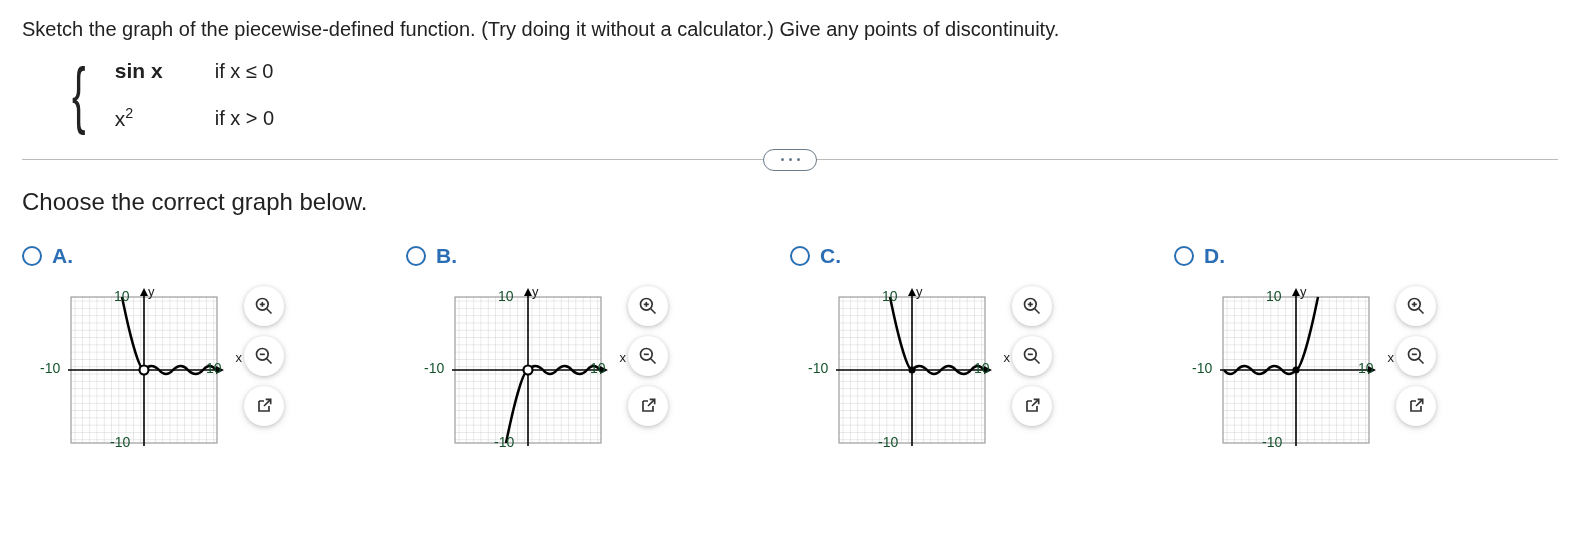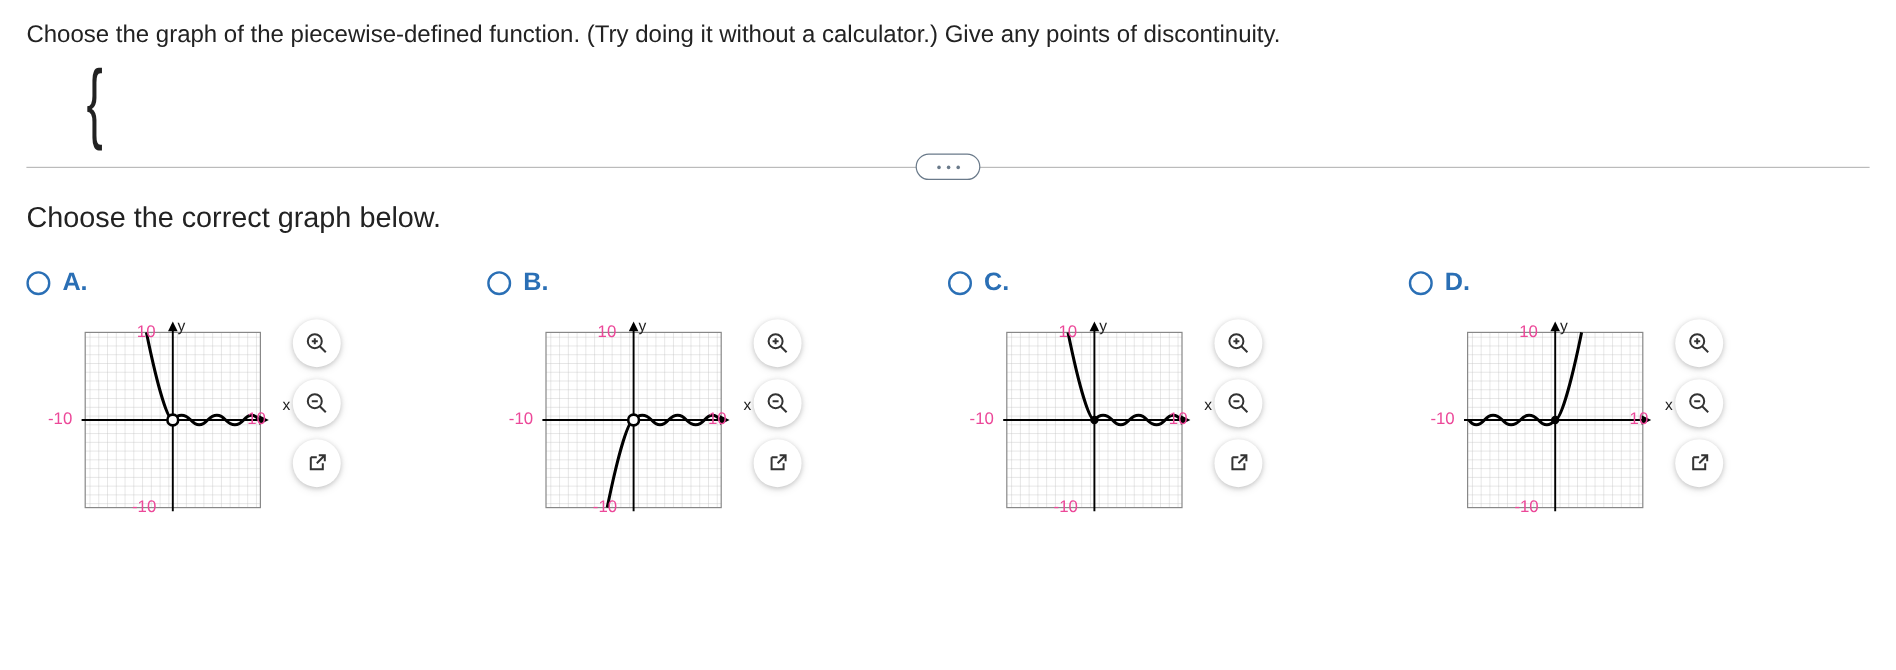--- a/index.html
+++ b/index.html
@@ -67,44 +67,56 @@
     .option-letter { color: #2a6fb5; font-weight: bold; font-size: 21px; }
     .option-body { display: flex; align-items: flex-start; gap: 16px; padding-left: 38px; }
 
     .graph-wrap { position: relative; width: 168px; height: 168px; }
     .axis-label-y {
       position: absolute; left: 88px; top: -2px; font-size: 13px;
     }
     .axis-label-x {
       position: absolute; right: -14px; top: 64px; font-size: 13px;
     }
-    .num { position: absolute; font-size: 14px; color: #ec4899; }
+    .num { position: absolute; font-size: 14px; color: #14532d; }
     .n-top { left: 54px; top: 2px; }
     .n-bot { left: 50px; top: 148px; }
     .n-left { left: -20px; top: 74px; }
     .n-right { left: 146px; top: 74px; }
     svg.plot { display: block; }
 
     .zoom-col { display: flex; flex-direction: column; gap: 10px; }
     .tool-btn {
       width: 40px; height: 40px; border-radius: 50%;
       background: #fff;
       box-shadow: 0 1px 4px rgba(0,0,0,0.18), 0 2px 8px rgba(0,0,0,0.1);
       display: flex; align-items: center; justify-content: center;
       cursor: pointer;
     }
     .tool-btn svg { width: 20px; height: 20px; }
   </style>
 </head>
 <body>
 
-<div class="question-text">Choose the graph of the piecewise-defined function. (Try doing it without a calculator.) Give any points of discontinuity.</div>
+<div class="question-text">Sketch the graph of the piecewise-defined function. (Try doing it without a calculator.) Give any points of discontinuity.</div>
 
 <div class="piecewise">
   <div class="brace">{</div>
+  <div class="piece-rows">
+    <div class="piece-row">
+      <span class="expr bold">sin x</span>
+      <span class="cond">if x ≤ 0</span>
+    </div>
+    <div class="piece-row">
+      <span class="expr">
+        <span>x</span><span class="sup">2</span>
+      </span>
+      <span class="cond">if x &gt; 0</span>
+    </div>
+  </div>
 </div>
 
 <div class="divider-wrap">
   <hr class="divider">
   <div class="dots-btn">
     <span></span>
       <span></span>
       <span></span>
   </div>
 </div>

